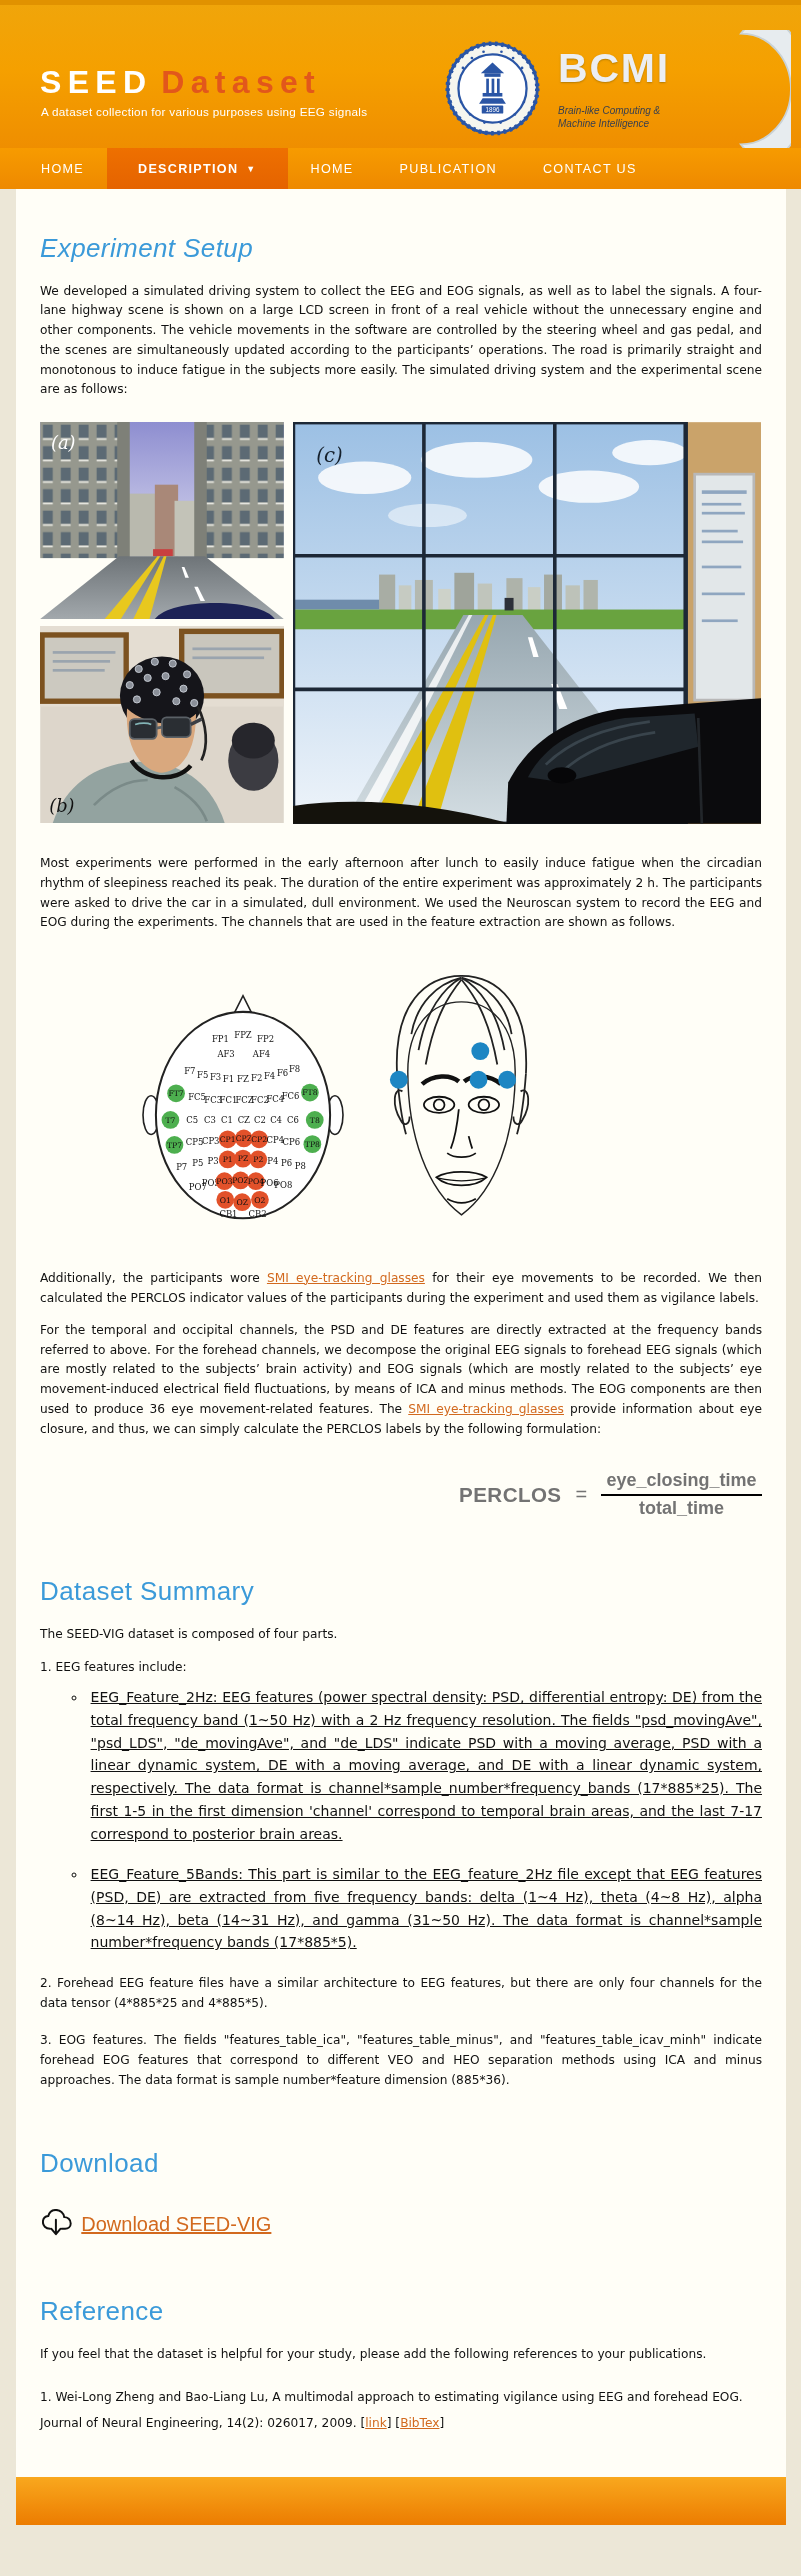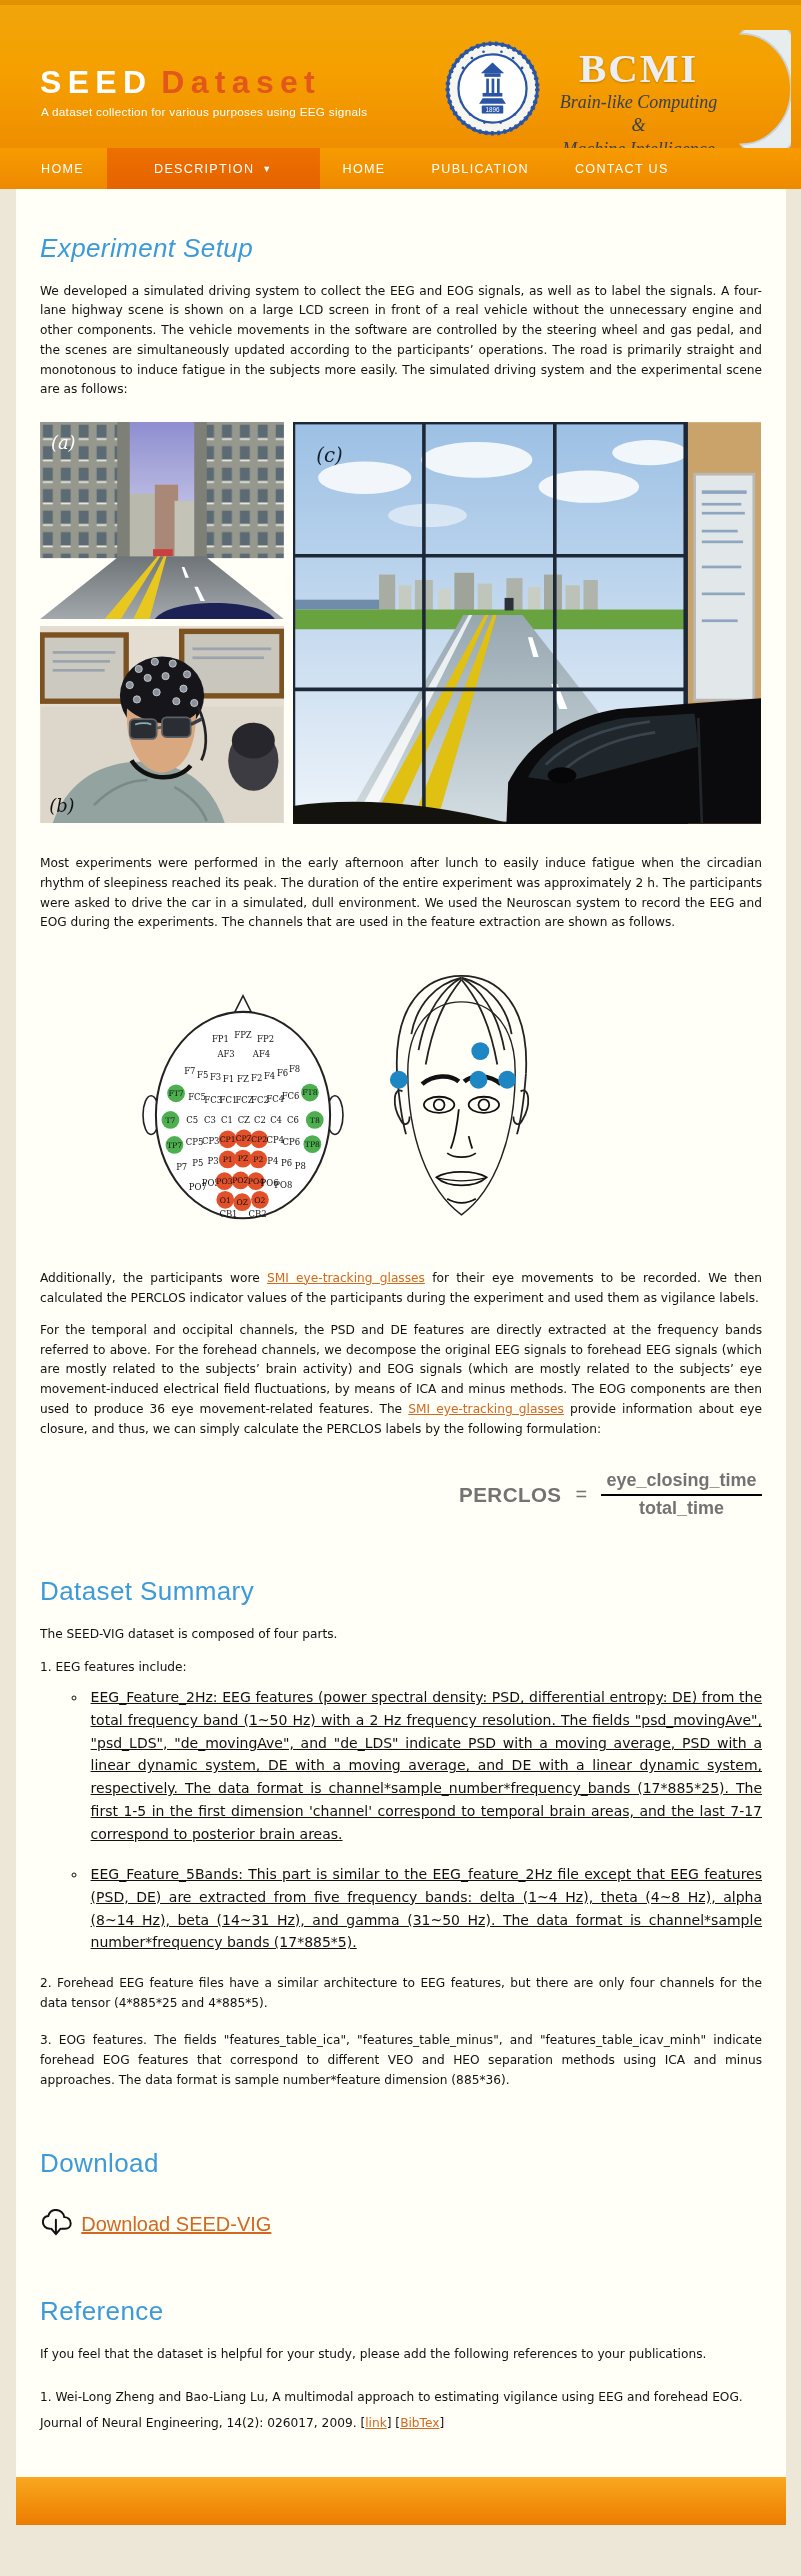--- a/index.html
+++ b/index.html
@@ -5,30 +5,30 @@
   * { margin:0; padding:0; box-sizing:border-box; }
   body { width:802px; background:#ece7d7; font-family:"DejaVu Sans", sans-serif; color:#111; }
 
   
   .header { position:relative; height:148px; background:linear-gradient(180deg,#f0a50a 0%,#f5a000 45%,#ef8e00 100%); border-top:5.4px solid #e19200; overflow:hidden; }
   .brand { position:absolute; left:40px; top:59px; font-family:"Liberation Sans", sans-serif; font-weight:bold; font-size:32px; letter-spacing:6.3px; }
   .brand .primary { color:#ffffff; }
   .brand .secondary { color:#e2571b; margin-left:9px; }
   .tagline { position:absolute; left:41px; top:100px; color:#fff; font-size:11.7px; font-family:"Liberation Sans", sans-serif; letter-spacing:0.3px; }
   .seal { position:absolute; left:445px; top:36px; }
-  .bcmi-block { position:absolute; left:558px; top:43px; width:161px; text-align:center; font-family:Liberation Serif, serif; }
+  .bcmi-block { position:absolute; left:558px; top:43px; width:161px; font-family:Liberation Sans, sans-serif; }
   .bcmi-word { font-size:41px; font-weight:bold; color:#eceef2; text-shadow:0 0.9px 1.8px rgba(120,90,0,.5); letter-spacing:1.8px; line-height:1; }
-  .bcmi-sub { font-style:italic; color:#39404e; font-size:18px; line-height:1.3; margin-top:2px; }
+  .bcmi-sub { font-style:italic; color:#39404e; font-size:10px; line-height:1.3; margin-top:15px; }
   .moon { position:absolute; left:714px; top:25px; }
 
   
   .nav { display:flex; height:41px; background:linear-gradient(180deg,#f79b00,#ee8900); font-family:"Liberation Sans", sans-serif; }
   .nav-item { display:flex; align-items:center; justify-content:center; color:#fff; font-size:12.6px; letter-spacing:1.3px; padding:0 23px; cursor:pointer; }
   .nav-item:first-child { margin-left:18px; }
-  .nav-item.active { background:linear-gradient(180deg,#ee7000,#e56300); padding:0 47px; }
+  .nav-item.active { background:linear-gradient(180deg,#ee7000,#e56300); padding:0 31px;font-weight:bold; }
   .nav-arrow { font-size:9px; margin-left:8px; }
 
   
   .content { margin:0 16px; background:#fffef7; padding:3.6px 24px 41px 24px; }
   h2.sec { color:#3b9ad9; font-family:"Liberation Sans", sans-serif; font-weight:normal; font-size:26px; letter-spacing:0.4px; margin:57px 0 18px 0; }
   h2.sec.first { margin-top:40px;font-style:italic; }
   p.body-text { font-size:12.2px; line-height:1.62; text-align:justify; margin-bottom:12.6px; }
   a.orange-link { color:#d2691e; text-decoration:underline; cursor:pointer; }
 
   

